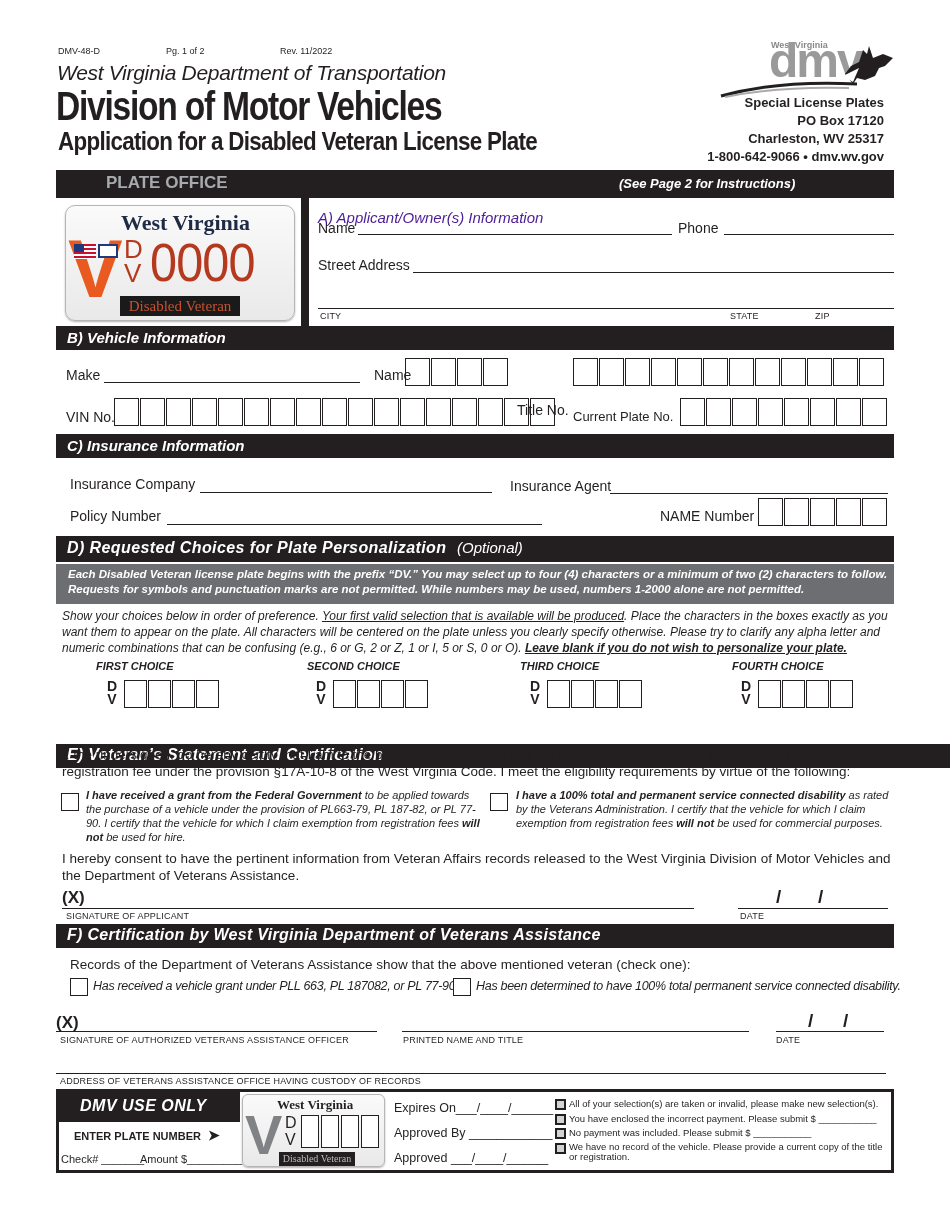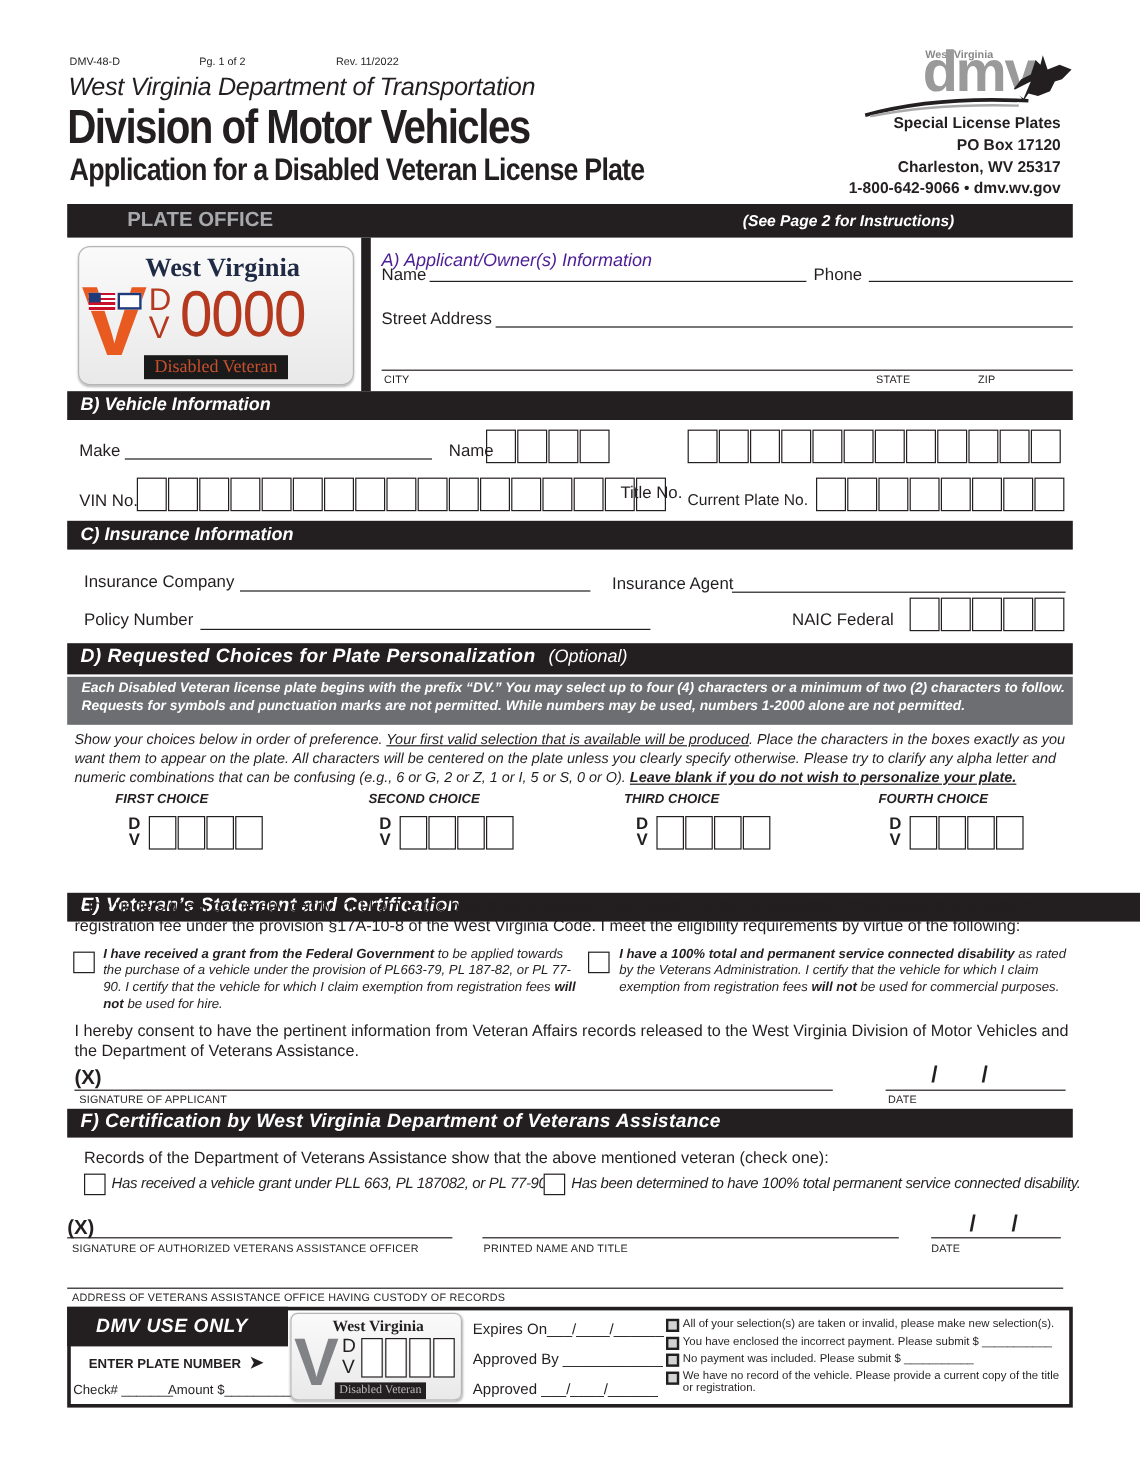--- a/index.html
+++ b/index.html
@@ -144,21 +144,21 @@
 
 <div class="bar" style="left:56px;top:434px;width:838px;height:24px;">
   <span style="position:absolute;left:11px;top:3px;font-size:15px;">C) Insurance Information</span>
 </div>
 <div class="lbl cond" style="left:70px;top:476px;">Insurance Company</div>
 <div class="line" style="left:200px;top:476px;width:292px;height:17px;"></div>
 <div class="lbl cond" style="left:510px;top:478px;">Insurance Agent</div>
 <div class="line" style="left:610px;top:478px;width:278px;height:16px;"></div>
 <div class="lbl cond" style="left:70px;top:508px;">Policy Number</div>
 <div class="line" style="left:167px;top:508px;width:375px;height:17px;"></div>
-<div class="lbl cond" style="left:660px;top:508px;">NAIC Federal</div>
+<div class="lbl cond" style="left:660px;top:508px;">NAME Number</div>
 <div class="boxes" style="left:758px;top:498px;">
     <span></span>
     <span></span>
     <span></span>
     <span></span>
     <span></span>
   </div>
 
 <div class="bar" style="left:56px;top:536px;width:838px;height:26px;">
   <span style="position:absolute;left:11px;top:3px;font-size:16px;letter-spacing:0.4px;">D) Requested Choices for Plate Personalization</span>

